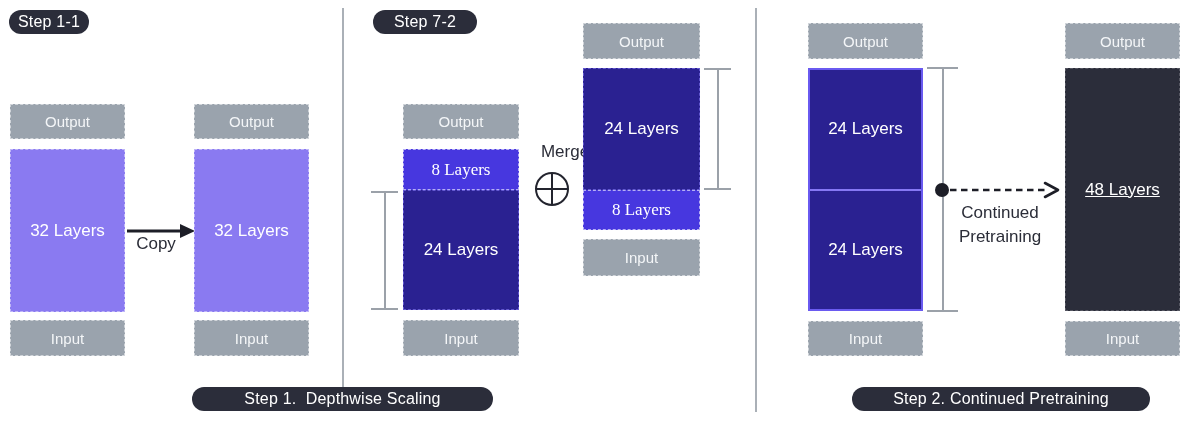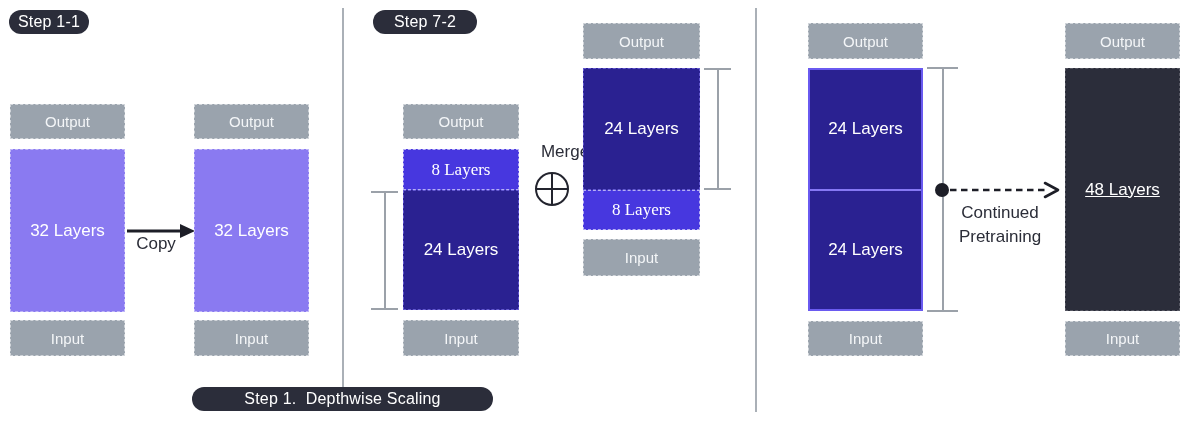--- a/index.html
+++ b/index.html
@@ -140,14 +140,15 @@
     </svg>
   </div>
   <div class="action-label" style="left:950px;top:203px;width:100px;height:20px;">Continued</div>
   <div class="action-label" style="left:950px;top:227px;width:100px;height:20px;">Pretraining</div>
 
   <div class="graybox" style="left:1065px;top:23px;width:115px;height:36px;">Output</div>
   <div class="layerbox box-charcoal" style="left:1065px;top:68px;width:115px;height:243px;">48 Layers</div>
   <div class="graybox" style="left:1065px;top:321px;width:115px;height:35px;">Input</div>
 
   <div class="pill" style="left:192px;top:387px;width:301px;height:24px;">Step 1.  Depthwise Scaling</div>
+  <div class="pill" style="left:852px;top:387px;width:298px;height:24px;">Step 2. Continued Pretraining</div>
 
 </div>
 
 </body></html>

